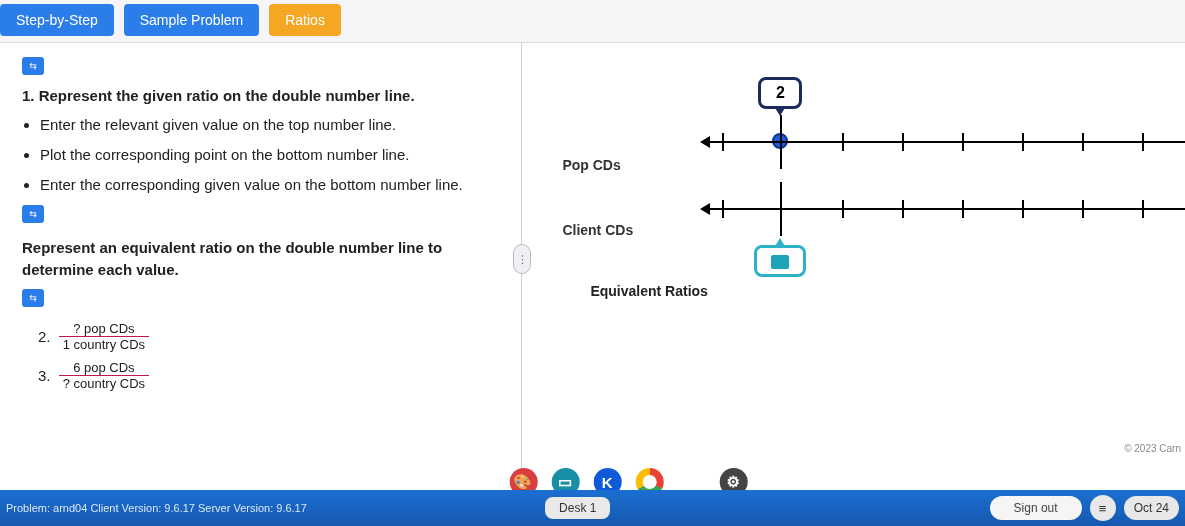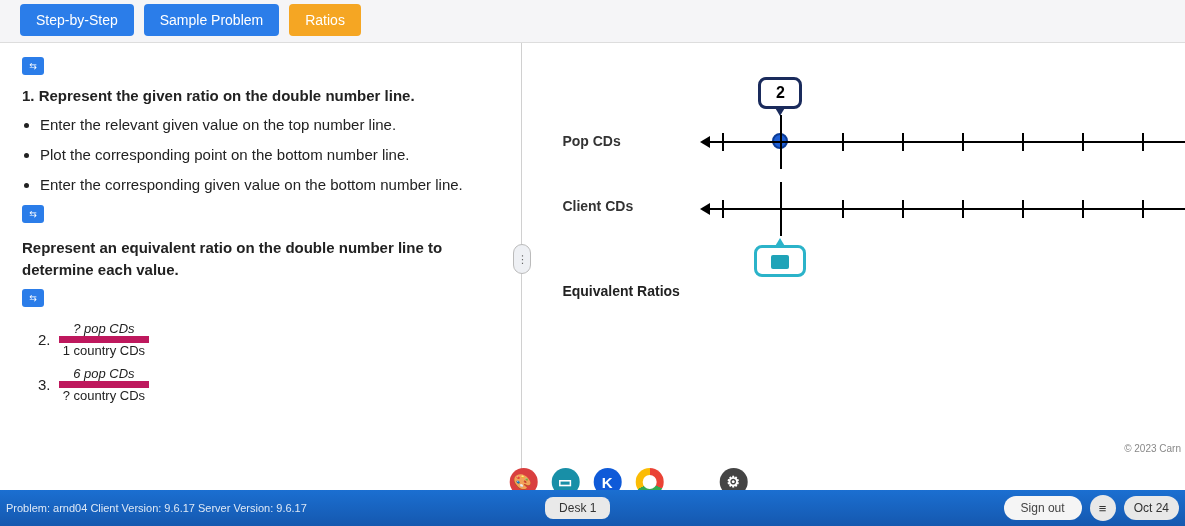--- a/index.html
+++ b/index.html
@@ -10,21 +10,20 @@
     position: relative;
     display: flex;
     flex-direction: column;
   }
   
   .tabs-bar {
     display: flex;
     gap: 10px;
     padding: 4px 0 0 0;
     align-items: center;
-    margin-left: 20px;
   }
   .tab {
     padding: 8px 16px;
     border-radius: 4px;
     font-size: 14px;
     font-weight: 500;
     cursor: pointer;
   }
   .tab.active { background: #2b7de9; color: #fff; }
   .tab.secondary { background: #2b7de9; color: #fff; }
@@ -56,21 +55,21 @@
     line-height:18px;
     margin-bottom:6px;
     vertical-align:middle;
   }
   .step-heading { font-weight:600; margin:6px 0 10px 0; }
   .sub-list { margin: 6px 0 10px 18px; list-style: disc; }
   .sub-list li { margin-bottom: 8px; line-height:1.45; }
   .step-para { margin: 8px 0; line-height:1.45; font-weight:600;}
   .ratio-line { margin: 8px 0 8px 16px; }
   .ratio-wrap { display:inline-block; vertical-align:middle; text-align:center; font-size:13px;}
-  .ratio-wrap .top { display:block; border-bottom:7px solid #be185d; padding:0 4px;font-style:italic;}
+  .ratio-wrap .top { display:block; border-bottom:1px solid #be185d; padding:0 4px;}
   .ratio-wrap .bot { display:block; padding:0 4px;}
   .ratio-idx { display:inline-block; vertical-align:middle; margin-right:4px;}
   
   .divider {
     width: 1px; background:#d0d0d0;
     position:relative;
   }
   .divider .handle {
     position:absolute;
     left:-8px; top:45%;
@@ -85,21 +84,21 @@
   .right-panel {
     flex:1;
     padding: 20px 16px 8px 40px;
     color:#333;
     font-size:14px;
     font-weight:600;
     position:relative;
     overflow:hidden;
   }
   .dnl { position:relative; height:210px; margin-bottom:10px; }
-  .axis-label { position:absolute; left:0; font-size:14px; color:#333; font-weight:600;}
+  .axis-label { position:absolute; left:0; font-size:14px; color:#333; font-weight:600;margin-top:24px;}
   .axis-label.top { top:70px; }
   .axis-label.bot { top:135px; }
   .nl { position:absolute; left:140px; right:-20px; height:2px; background:#000; }
   .nl.top { top:78px; }
   .nl.bot { top:145px; }
   .nl .arrow-l { position:absolute; left:-2px; top:-5px; width:0;height:0;border-top:6px solid transparent;border-bottom:6px solid transparent;border-right:10px solid #000;}
   .nl .tick { position:absolute; top:-8px; width:2px; height:18px; background:#000; }
   .tick.major{ top:-26px; height:54px; }
   
   .flag {
@@ -137,21 +136,21 @@
     position:absolute;
   }
   .flag.bottom-flag .mini-icon{
     display:inline-block;width:18px;height:14px;background:#1fa3b8;border-radius:2px;vertical-align:middle;
   }
   .point {
     position:absolute; top:70px;
     width:16px;height:16px;border-radius:50%;
     background:#1e5fd6;border:2px solid #0b3b96;
   }
-  .eq-title { margin-top:10px; font-weight:700; color:#222; }
+  .eq-title { margin-top:10px; font-weight:700; color:#222;margin-left:28px; }
   .copyright { position:absolute; right:4px; bottom:36px; font-size:10px; color:#888; font-weight:400;}
   
   .status-bar {
     height:36px;
     background:linear-gradient(#1b6fd1,#1558af);
     color:#fff;
     display:flex;
     align-items:center;
     font-size:11px;
     padding:0 6px;
@@ -162,21 +161,21 @@
     position:absolute; left:46%;
     background:#e9e9e9;color:#333;
     padding:4px 14px;border-radius:8px;
     font-size:12px;font-weight:500;
   }
   .status-right{
     position:absolute; right:6px; display:flex; align-items:center; gap:8px;
   }
   .signout{
     background:#f5f5f5;color:#444;
-    padding:5px 17px;border-radius:16px;
+    padding:5px 24px;border-radius:16px;
     font-size:12px;
   }
   .chip{
     width:26px;height:26px;border-radius:50%;
     background:#e8e8e8;color:#333;
     display:flex;align-items:center;justify-content:center;
     font-size:13px;
   }
   .date-chip{
     background:#e8e8e8;color:#333;

